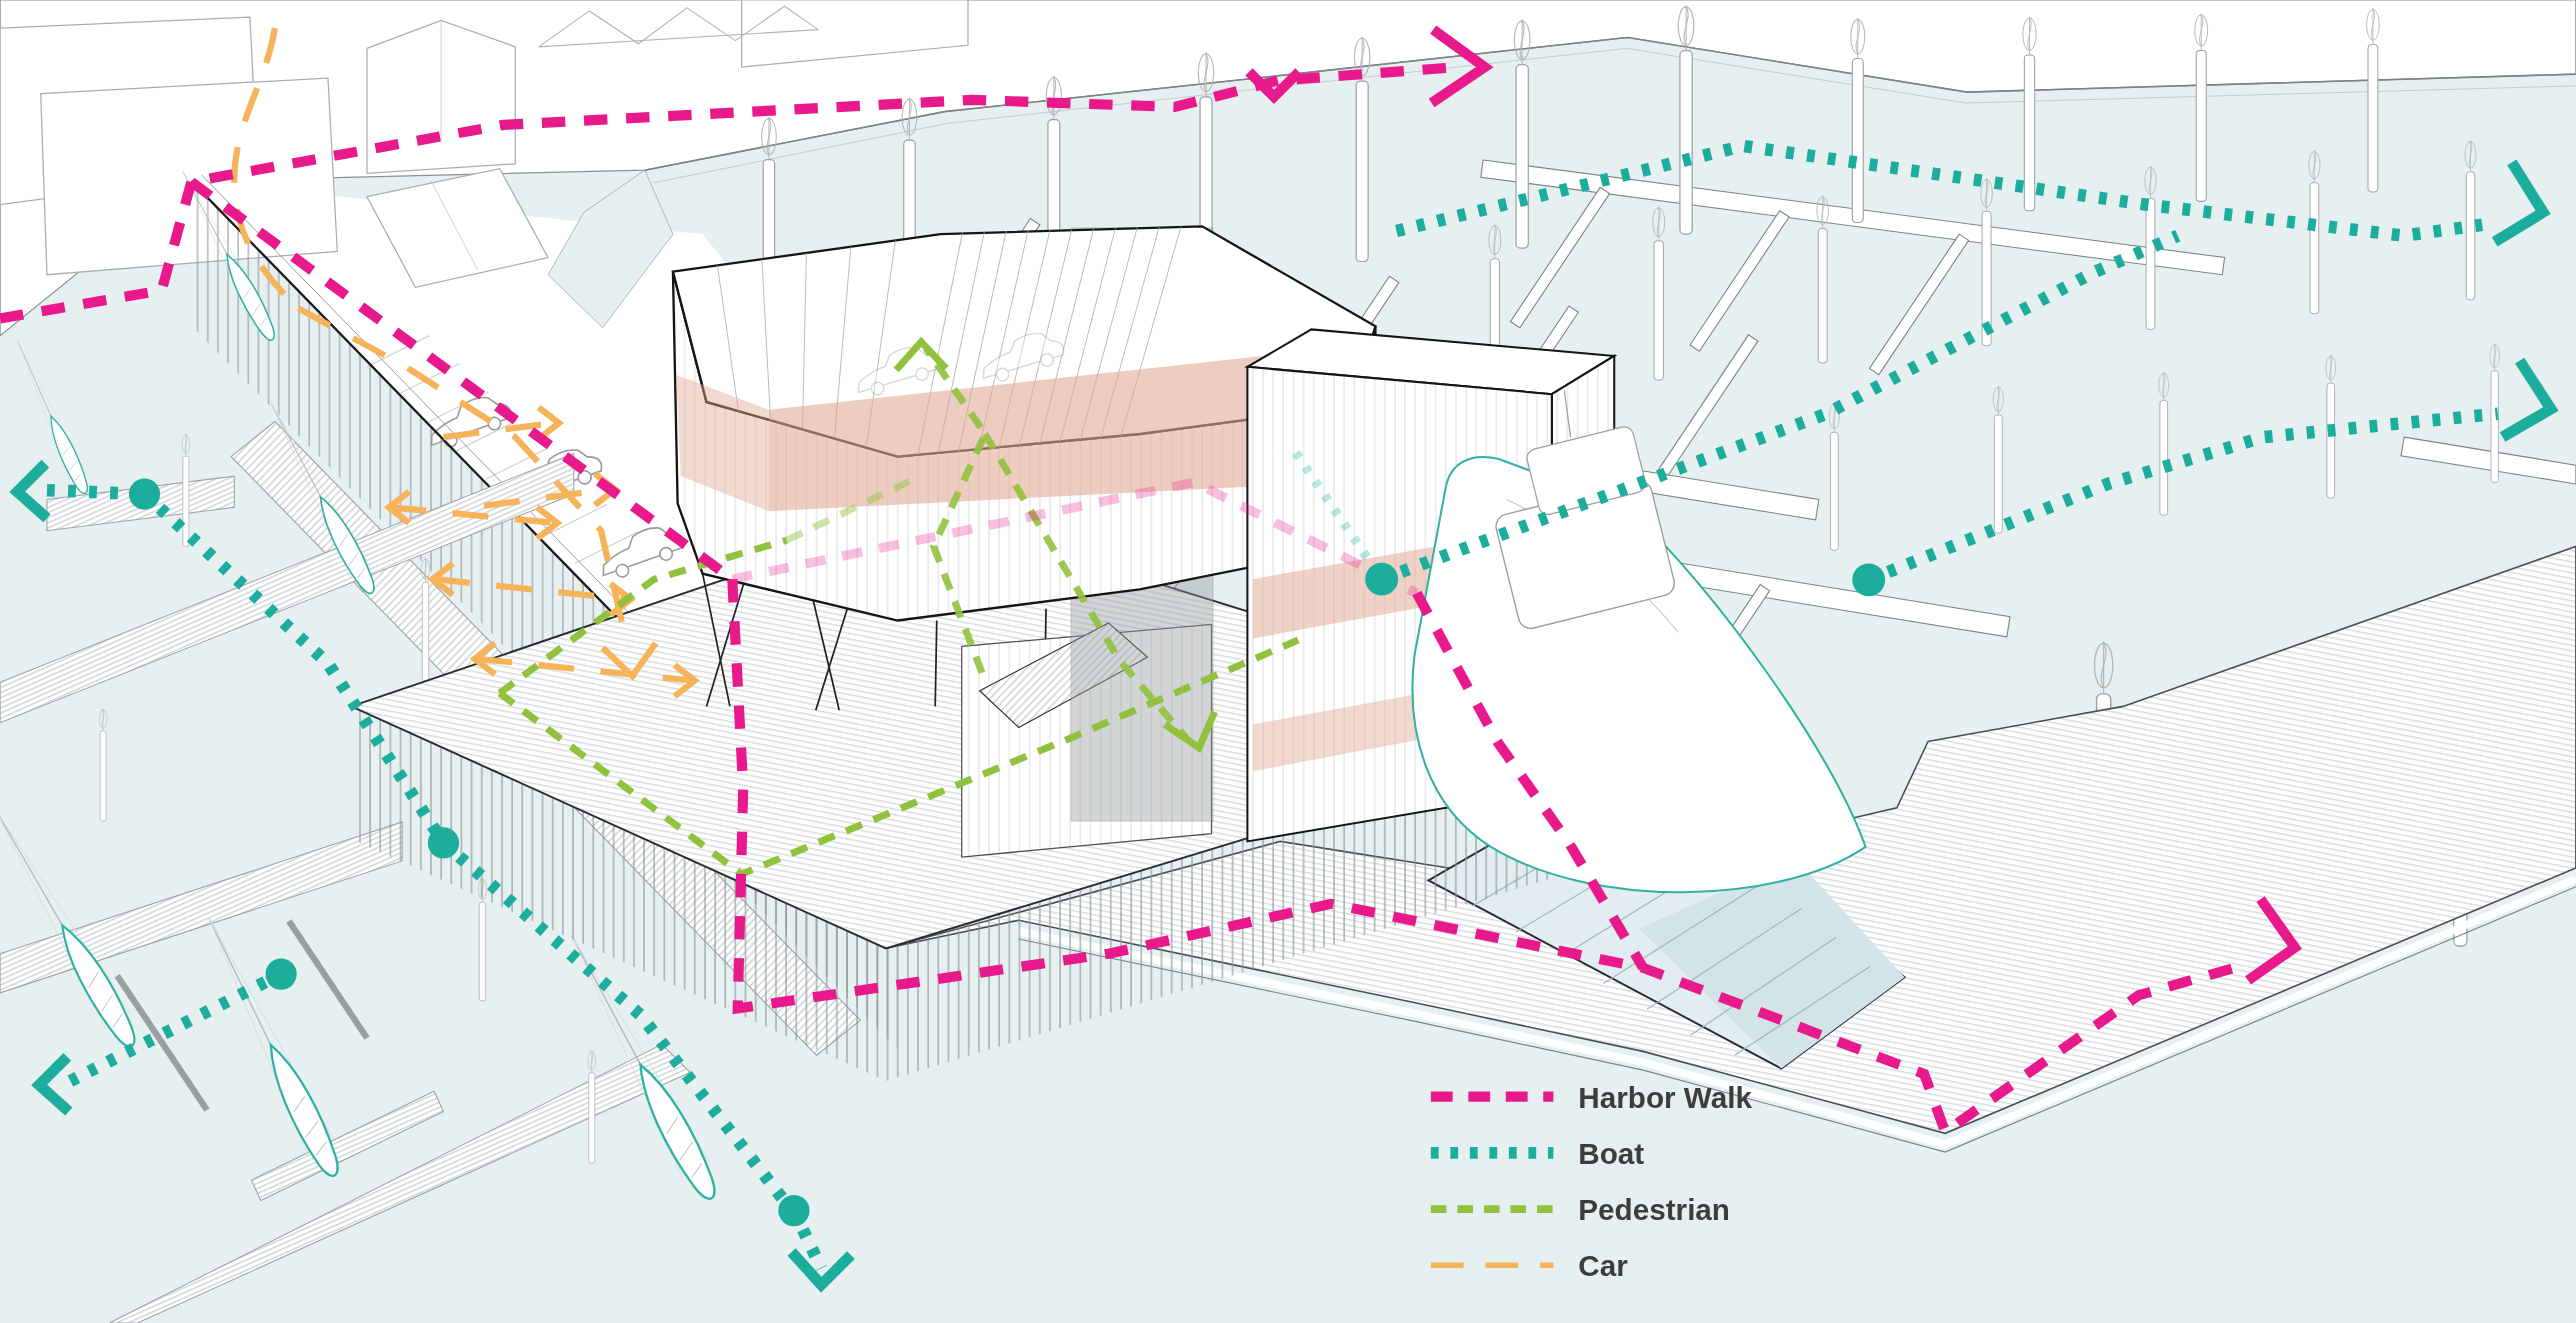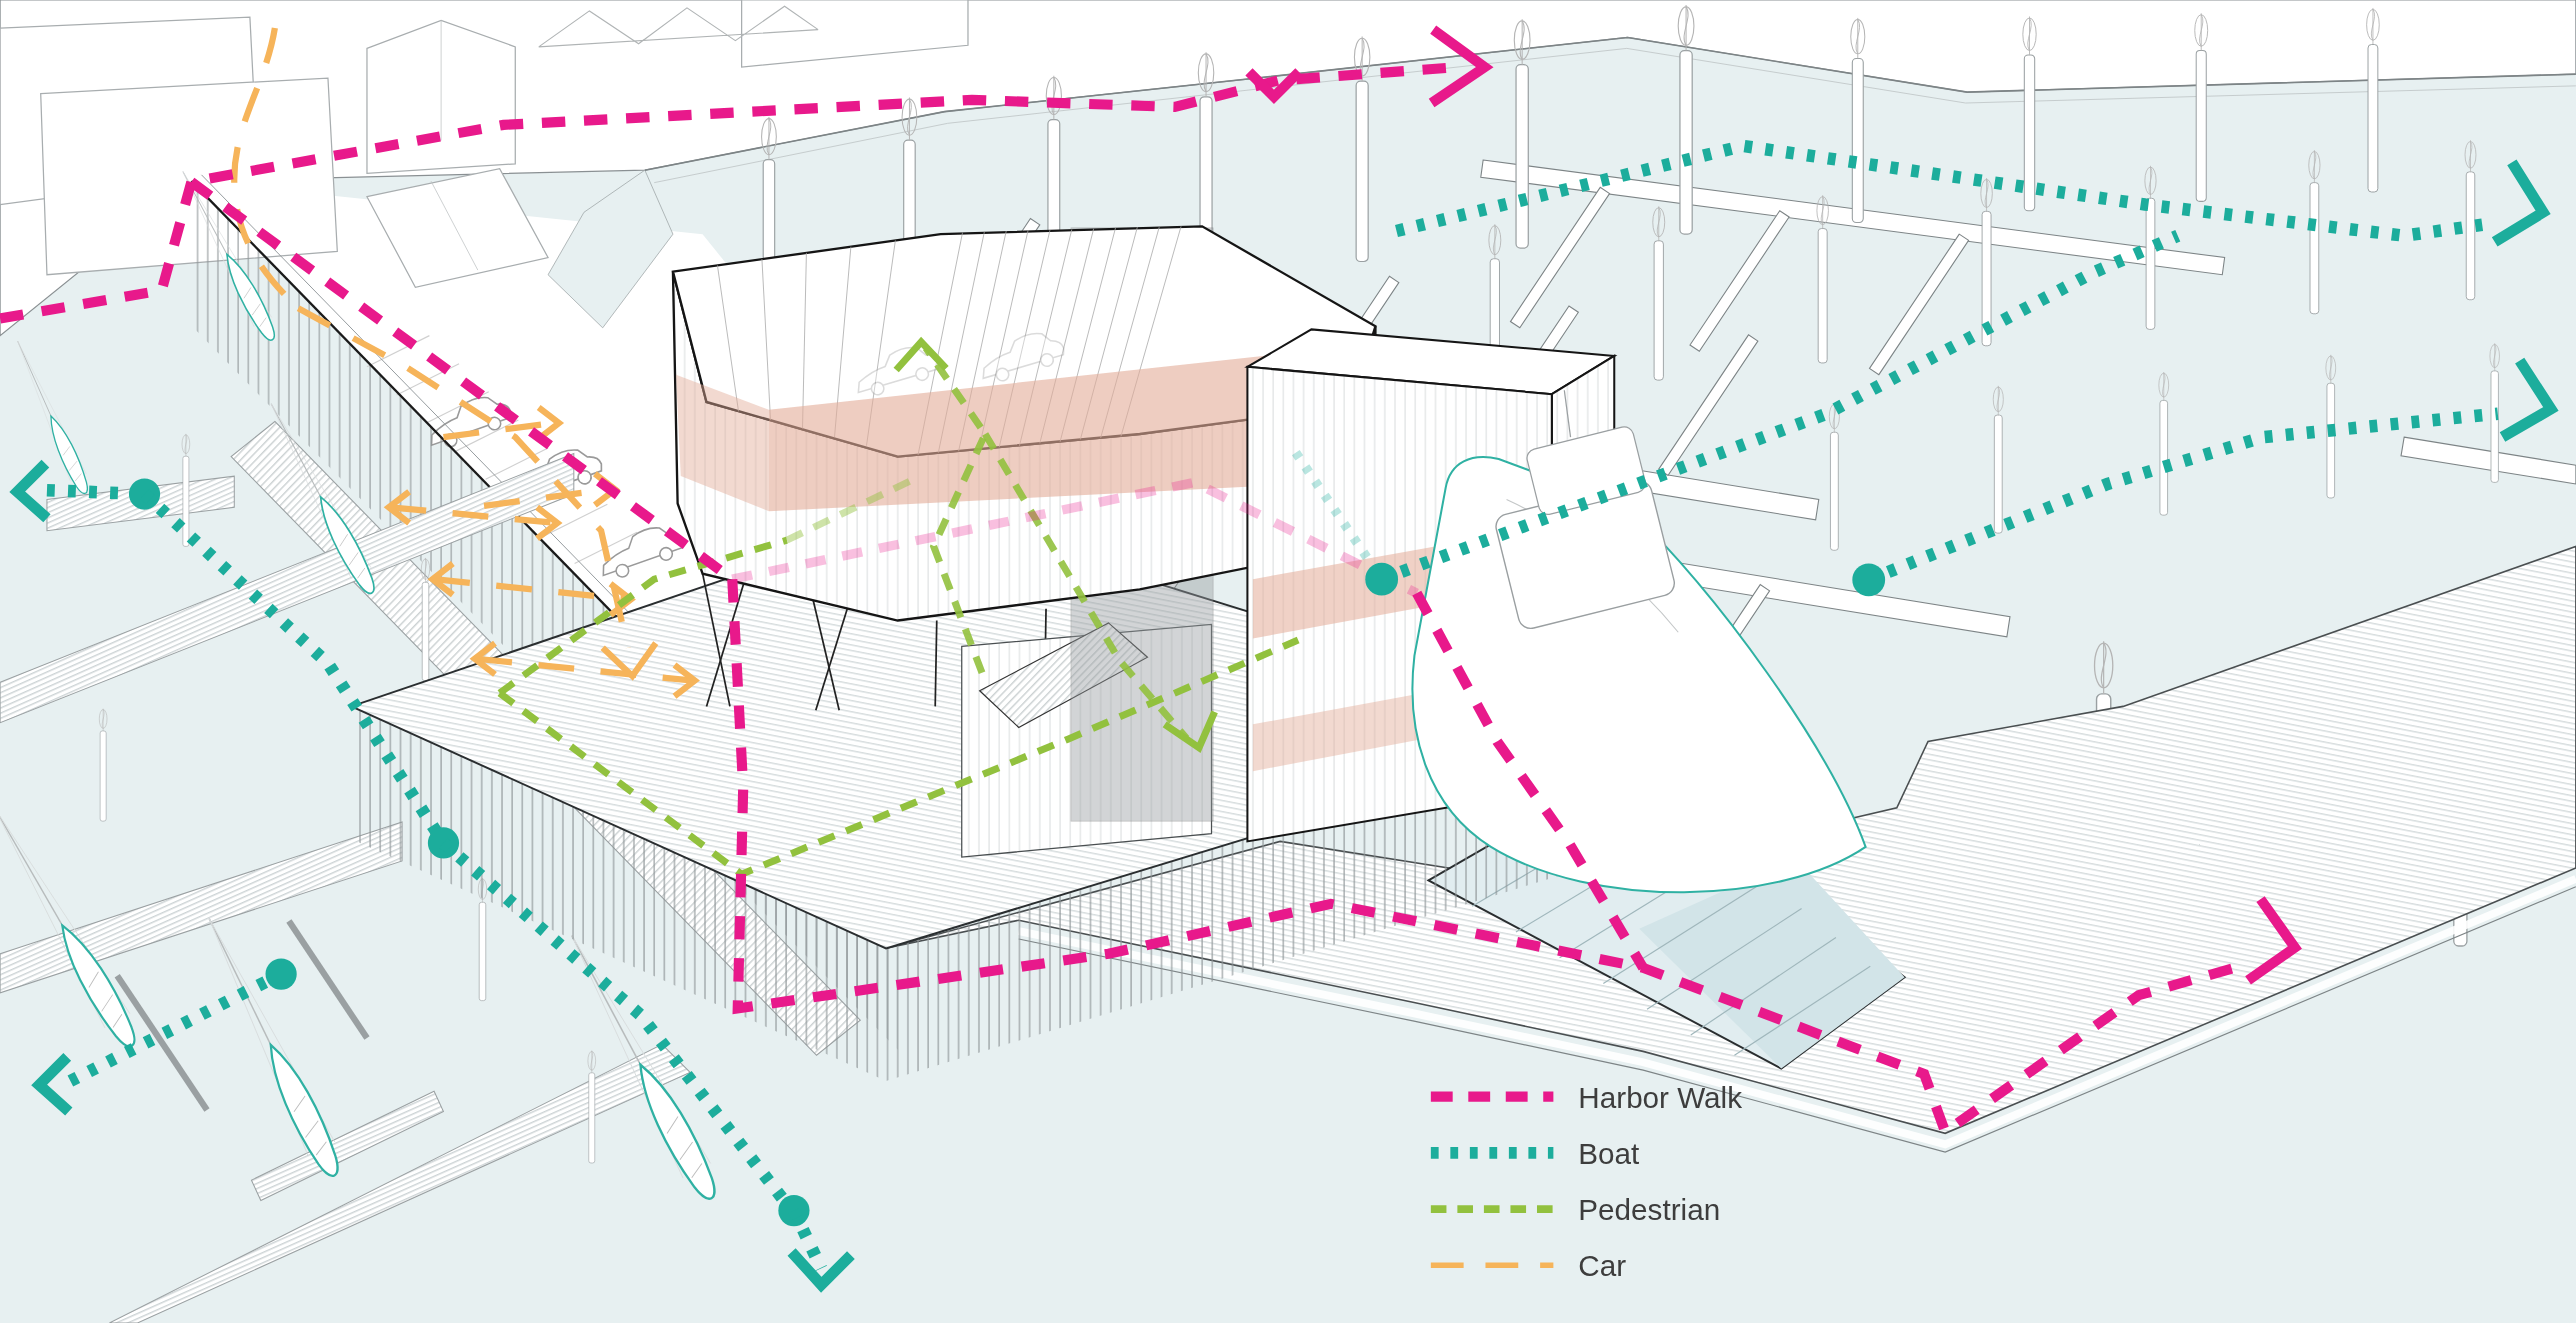--- a/index.html
+++ b/index.html
@@ -1,17 +1,17 @@
 <!DOCTYPE html>
 <html style="--color-harbor_walk: #E8198B; --color-boat: #1CAD9C; --color-pedestrian: #92C13E; --color-car: #F6B45A; --color-water: #E7F0F1; --color-land: #FFFFFF; --color-floor_plate: #E3AB97; --color-line_dark: #1A1A1A; --color-line_light: #9AA0A2; --color-text: #3D3D3D;font-size:12.5px"><head>
 <meta charset="utf-8">
 <style>
   html,body{margin:0;padding:0;background:#ffffff;}
   .canvas{position:relative;width:2576px;height:1323px;overflow:hidden;background:var(--color-water,#E7F0F1);
-          font-family:"Liberation Sans", sans-serif;}
+          font-family:"Liberation Sans", sans-serif;font-weight:bold;}
   svg{display:block}
   
   .rt-harbor{stroke:var(--color-harbor_walk,#E8198B);stroke-width:13;fill:none;stroke-dasharray:30 24;stroke-linecap:butt;}
   .rt-harbor-light{stroke:var(--color-harbor_walk,#E8198B);stroke-width:12;fill:none;stroke-dasharray:26 22;opacity:.28;}
   .rt-boat{stroke:var(--color-boat,#1CAD9C);stroke-width:16;fill:none;stroke-dasharray:10 17;}
   .rt-boat-light{stroke:var(--color-boat,#1CAD9C);stroke-width:12;fill:none;stroke-dasharray:8 14;opacity:.3;}
   .rt-ped{stroke:var(--color-pedestrian,#92C13E);stroke-width:9;fill:none;stroke-dasharray:22 16;}
   .rt-ped-light{stroke:var(--color-pedestrian,#92C13E);stroke-width:9;fill:none;stroke-dasharray:22 16;opacity:.45;}
   .rt-car{stroke:var(--color-car,#F6B45A);stroke-width:8;fill:none;stroke-dasharray:46 34;}
   .arrow-harbor{stroke:var(--color-harbor_walk,#E8198B);stroke-width:13;fill:none;stroke-linejoin:miter;}

